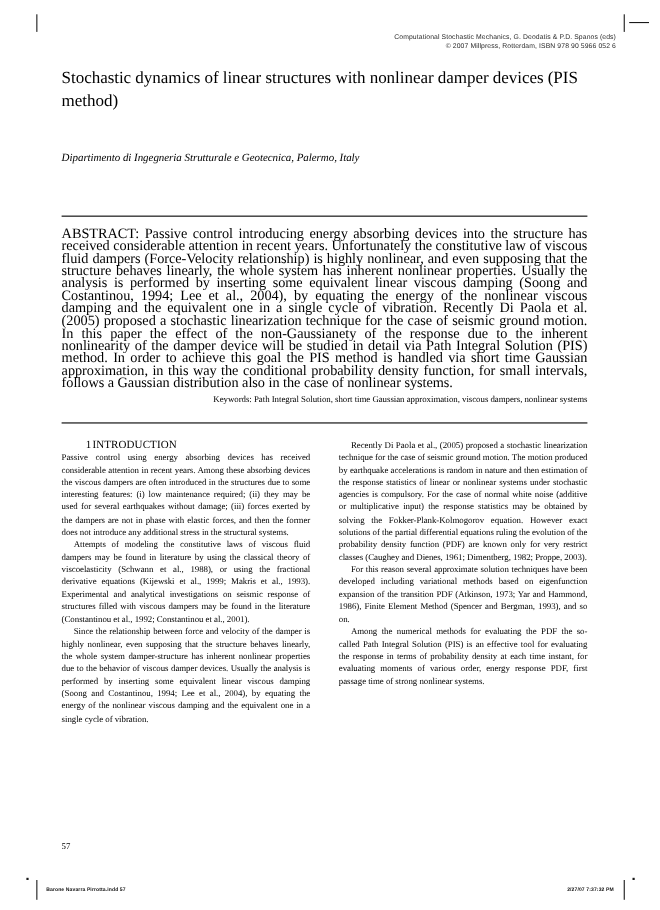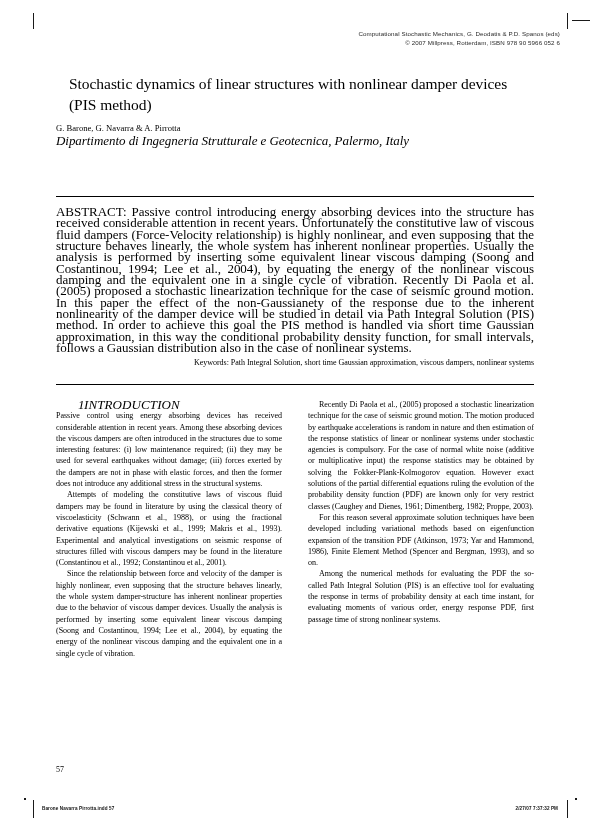--- a/index.html
+++ b/index.html
@@ -53,41 +53,41 @@
   .title-block {
     position: absolute;
     left: 56px;
     top: 60px;
     width: 478px;
   }
   .paper-title {
     font-size: 15.5px;
     line-height: 21px;
     font-weight: normal;
-    margin: 13px;
+    margin: 0;
     letter-spacing: -0.05px;
   }
 
   
   .author-block {
     position: absolute;
     left: 56px;
     top: 122px;
     width: 478px;
   }
   .authors {
     font-size: 8.6px;
     line-height: 12px;
     margin: 0;
   }
   .affiliation {
-    font-size: 13px;
+    font-size: 10px;
     line-height: 11px;
     font-style: italic;
-    margin: 1px 0 0 0;
+    margin: 16px 0 0 0;
     letter-spacing: -0.05px;
   }
 
   
   .rule {
     position: absolute;
     left: 56px;
     width: 478px;
     height: 1px;
     background: #000000;
@@ -141,25 +141,24 @@
   .col p {
     margin: 0;
     text-indent: 11px;
   }
   .col p.noindent {
     text-indent: 0;
   }
   .sec-heading {
     margin: 0 0 11px 0;
     text-indent: 0;
-    font-size: 13px;
+    font-size: 10px;
     line-height: 11.3px;
     font-weight: normal;
     letter-spacing: 0.1px;
-    font-style: italic;
   }
   .sec-heading .sec-num {
     display: inline-block;
     width: 17px;
   }
 
   
   .folio {
     position: absolute;
     left: 56px;
@@ -204,21 +203,20 @@
   <div class="running-head">
     <div>Computational Stochastic Mechanics, G. Deodatis &amp; P.D. Spanos (eds)</div>
     <div>© 2007 Millpress, Rotterdam, ISBN 978 90 5966 052 6</div>
   </div>
 
   <div class="title-block">
     <h1 class="paper-title">Stochastic dynamics of linear structures with nonlinear damper devices (PIS method)</h1>
   </div>
 
   <div class="author-block">
-    <p class="authors">G. Barone, G. Navarra &amp; A. Pirrotta</p>
     <p class="affiliation">Dipartimento di Ingegneria Strutturale e Geotecnica, Palermo, Italy</p>
   </div>
 
   <div class="rule rule-top"></div>
   <div class="rule rule-bottom"></div>
 
   <p class="abstract">ABSTRACT: Passive control introducing energy absorbing devices into the structure has received considerable attention in recent years. Unfortunately the constitutive law of viscous fluid dampers (Force-Velocity relationship) is highly nonlinear, and even supposing that the structure behaves linearly, the whole system has inherent nonlinear properties. Usually the analysis is performed by inserting some equivalent linear viscous damping (Soong and Costantinou, 1994; Lee et al., 2004), by equating the energy of the nonlinear viscous damping and the equivalent one in a single cycle of vibration. Recently Di Paola et al. (2005) proposed a stochastic linearization technique for the case of seismic ground motion. In this paper the effect of the non-Gaussianety of the response due to the inherent nonlinearity of the damper device will be studied in detail via Path Integral Solution (PIS) method. In order to achieve this goal the PIS method is handled via short time Gaussian approximation, in this way the conditional probability density function, for small intervals, follows a Gaussian distribution also in the case of nonlinear systems.</p>
 
   <p class="keywords">Keywords: Path Integral Solution, short time Gaussian approximation, viscous dampers, nonlinear systems</p>
 

